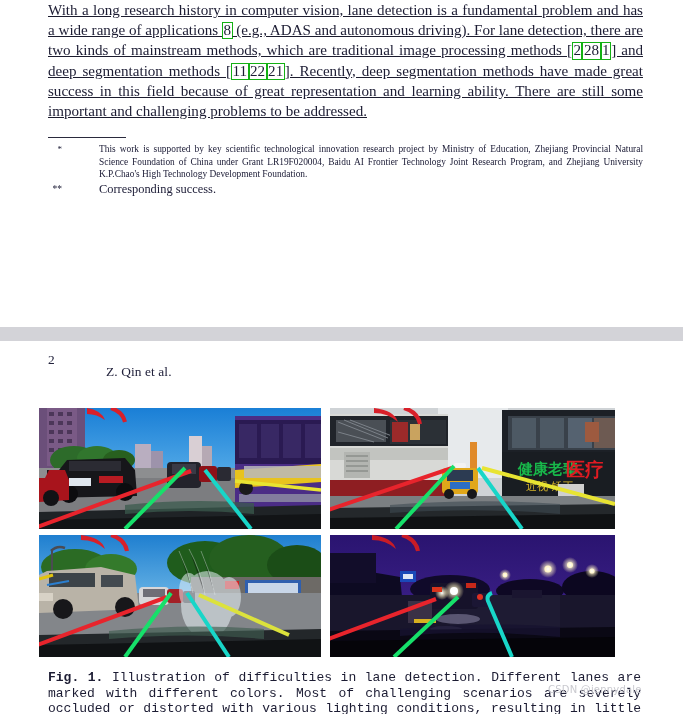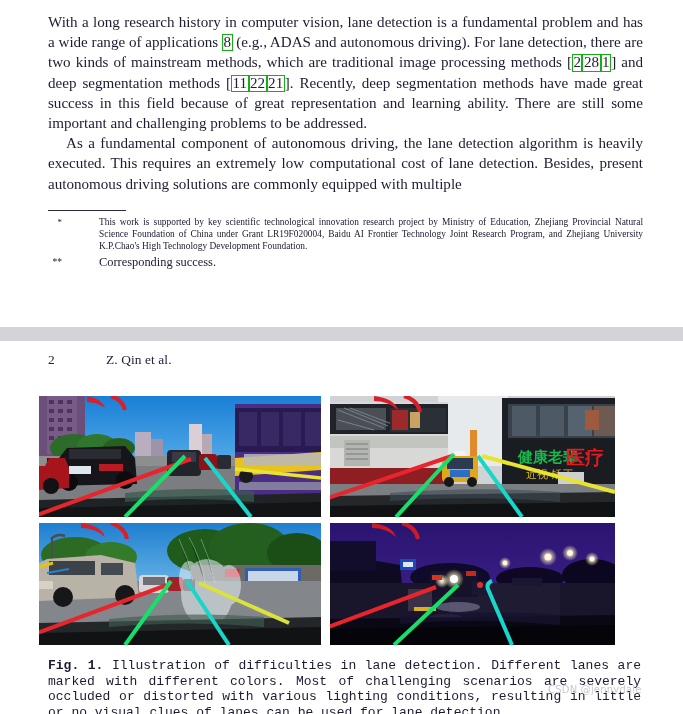--- a/index.html
+++ b/index.html
@@ -11,21 +11,22 @@
     width: 683px;
     height: 714px;
     overflow: hidden;
     font-family: "Liberation Serif", "DejaVu Serif", serif;
     color: #1b1b2e;
     position: relative;
   }
 
   
   .page-top {
-    padding: 12px 40px 0 48px;
+    padding: 0 40px 0 48px;
+    text-decoration: underline;
   }
   .body-par {
     font-size: 15.1px;
     line-height: 20.2px;
     text-align: justify;
     text-justify: inter-word;
     margin: 0;
     color: #1c1c33;
     hyphens: manual;
   }
@@ -93,21 +94,21 @@
     top: 341px;
     width: 683px;
   }
   .running-head {
     padding: 11px 0 0 48px;
     font-size: 13.4px;
     color: #22223c;
     display: flex;
   }
   .rh-num { width: 58px; flex: 0 0 58px; }
-  .rh-title { letter-spacing: .1px; }
+  .rh-title { letter-spacing: .1px; margin-top: 12px; }
 
   
   .figure {
     margin-top: 28px;
     padding-left: 39px;
   }
   .fig-grid {
     width: 576px;
     display: grid;
     grid-template-columns: 282px 285px;
@@ -144,21 +145,20 @@
     color: #c9c9cf;
     letter-spacing: .2px;
     white-space: nowrap;
   }
 </style>
 </head>
 <body>
 
 <div class="page-top">
   <p class="body-par" id="par-1">With a long research history in computer vision, lane detection is a fundamental problem and has a wide range of applications <span class="cite">8</span> (e.g., ADAS and autonomous driving). For lane detection, there are two kinds of mainstream methods, which are traditional image processing methods [<span class="cite">2</span><span class="cite">28</span><span class="cite">1</span>] and deep segmentation methods [<span class="cite">11</span><span class="cite">22</span><span class="cite">21</span>]. Recently, deep segmentation methods have made great success in this field because of great representation and learning ability. There are still some important and challenging problems to be addressed.</p>
-  <p class="body-par" id="par-2">As a fundamental component of autonomous driving, the lane detection algorithm is heavily executed. This requires an extremely low computational cost of lane detection. Besides, present autonomous driving solutions are commonly equipped with multiple</p>
 </div>
 
 <div class="footnote-wrap">
   <div class="footnote-rule"></div>
   <div class="footnote">
     <div class="fn-mark star1">*</div>
     <div class="fn-text">This work is supported by key scientific technological innovation research project by Ministry of Education, Zhejiang Provincial Natural Science Foundation of China under Grant LR19F020004, Baidu AI Frontier Technology Joint Research Program, and Zhejiang University K.P.Chao's High Technology Development Foundation.</div>
   </div>
   <div class="footnote second">
     <div class="fn-mark">**</div>

